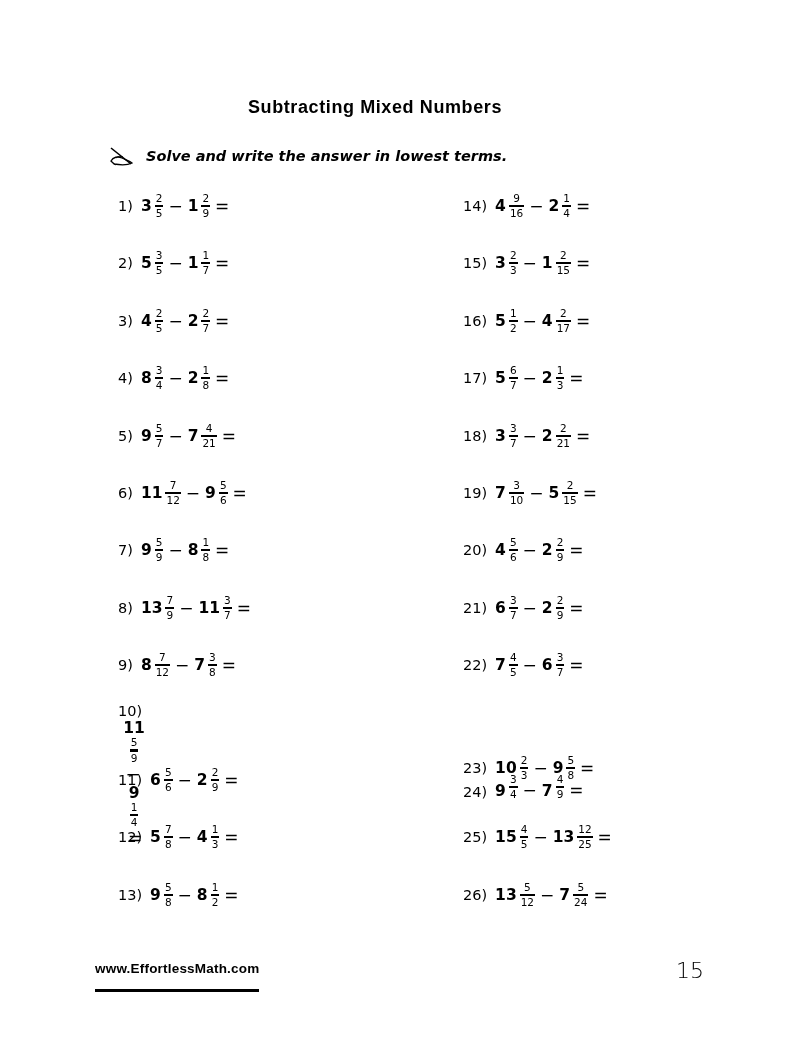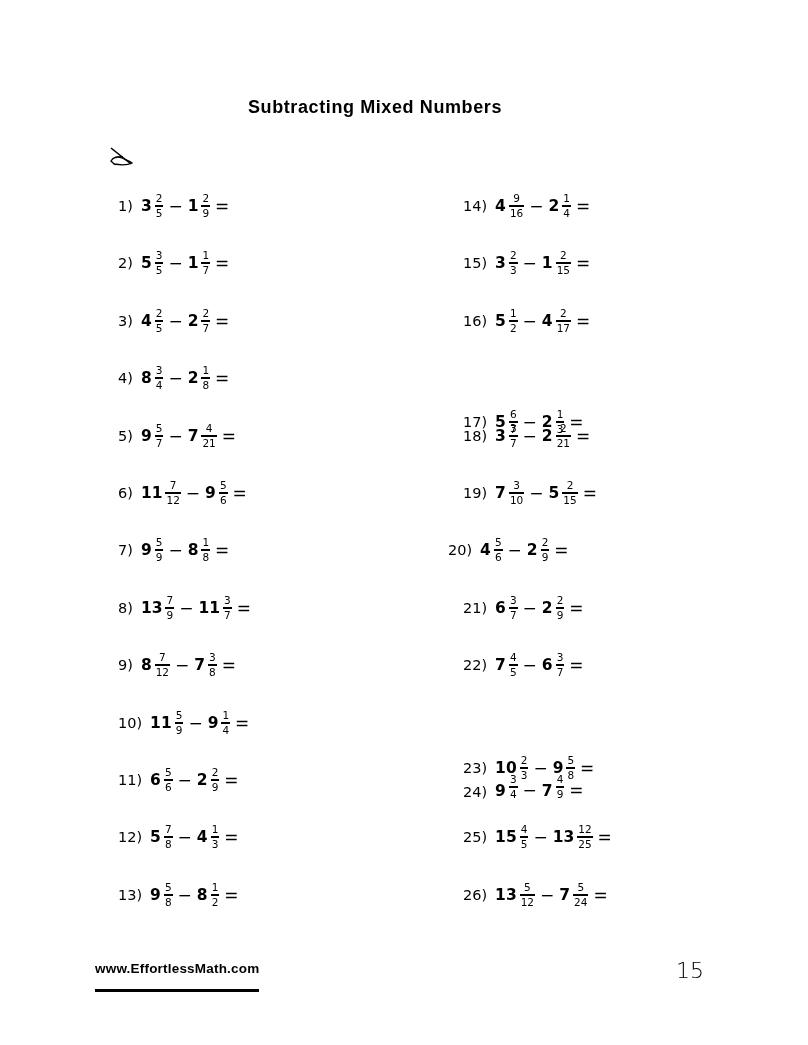--- a/index.html
+++ b/index.html
@@ -26,20 +26,21 @@
 
 <div class="title"><span>Subtracting Mixed Numbers</span></div>
 
 <div class="instr">
   <svg class="pen" viewBox="0 0 28 22">
     <path d="M3 16 C5 12 10 11 14 13 C18 15 22 16 24 18 C20 20 12 20 6 19 Z" fill="none" stroke="#000" stroke-width="1.3"></path>
     <path d="M5 18 L8 20" stroke="#000" stroke-width="1"></path>
     <line x1="3" y1="3" x2="23" y2="19" stroke="#000" stroke-width="1.6"></line>
     <path d="M8 13 C10 11 13 11 15 12" fill="none" stroke="#000" stroke-width="0.9"></path>
   </svg>
+  <span class="text">Solve and write the answer in lowest terms.</span>
 </div>
 
 <div id="problems">
     <div class="prob" style="left: 118px; top: 186px;">
       <span class="num">1)</span>
       <span class="whole">3</span>
       <span class="frac">
         <span class="n">2</span>
         <span class="bar"></span>
         <span class="d">5</span>
@@ -182,21 +183,21 @@
       </span>
       <span class="op">−</span>
       <span class="whole">7</span>
       <span class="frac">
         <span class="n">3</span>
         <span class="bar"></span>
         <span class="d">8</span>
       </span>
       <span class="eq">=</span>
     </div>
-    <div class="prob" style="left: 118px; top: 703px;">
+    <div class="prob" style="left: 118px; top: 703px; flex-direction: column;">
       <span class="num">10)</span>
       <span class="whole">11</span>
       <span class="frac">
         <span class="n">5</span>
         <span class="bar"></span>
         <span class="d">9</span>
       </span>
       <span class="op">−</span>
       <span class="whole">9</span>
       <span class="frac">
@@ -301,21 +302,21 @@
       </span>
       <span class="op">−</span>
       <span class="whole">4</span>
       <span class="frac">
         <span class="n">2</span>
         <span class="bar"></span>
         <span class="d">17</span>
       </span>
       <span class="eq">=</span>
     </div>
-    <div class="prob" style="left: 463px; top: 358px; margin-top: 44px;">
+    <div class="prob" style="left: 463px; top: 358px;">
       <span class="num">17)</span>
       <span class="whole">5</span>
       <span class="frac">
         <span class="n">6</span>
         <span class="bar"></span>
         <span class="d">7</span>
       </span>
       <span class="op">−</span>
       <span class="whole">2</span>
       <span class="frac">
@@ -352,21 +353,21 @@
       </span>
       <span class="op">−</span>
       <span class="whole">5</span>
       <span class="frac">
         <span class="n">2</span>
         <span class="bar"></span>
         <span class="d">15</span>
       </span>
       <span class="eq">=</span>
     </div>
-    <div class="prob" style="left: 448px; top: 530px; text-align: right;">
+    <div class="prob" style="left: 463px; top: 530px; text-align: right;">
       <span class="num">20)</span>
       <span class="whole">4</span>
       <span class="frac">
         <span class="n">5</span>
         <span class="bar"></span>
         <span class="d">6</span>
       </span>
       <span class="op">−</span>
       <span class="whole">2</span>
       <span class="frac">

